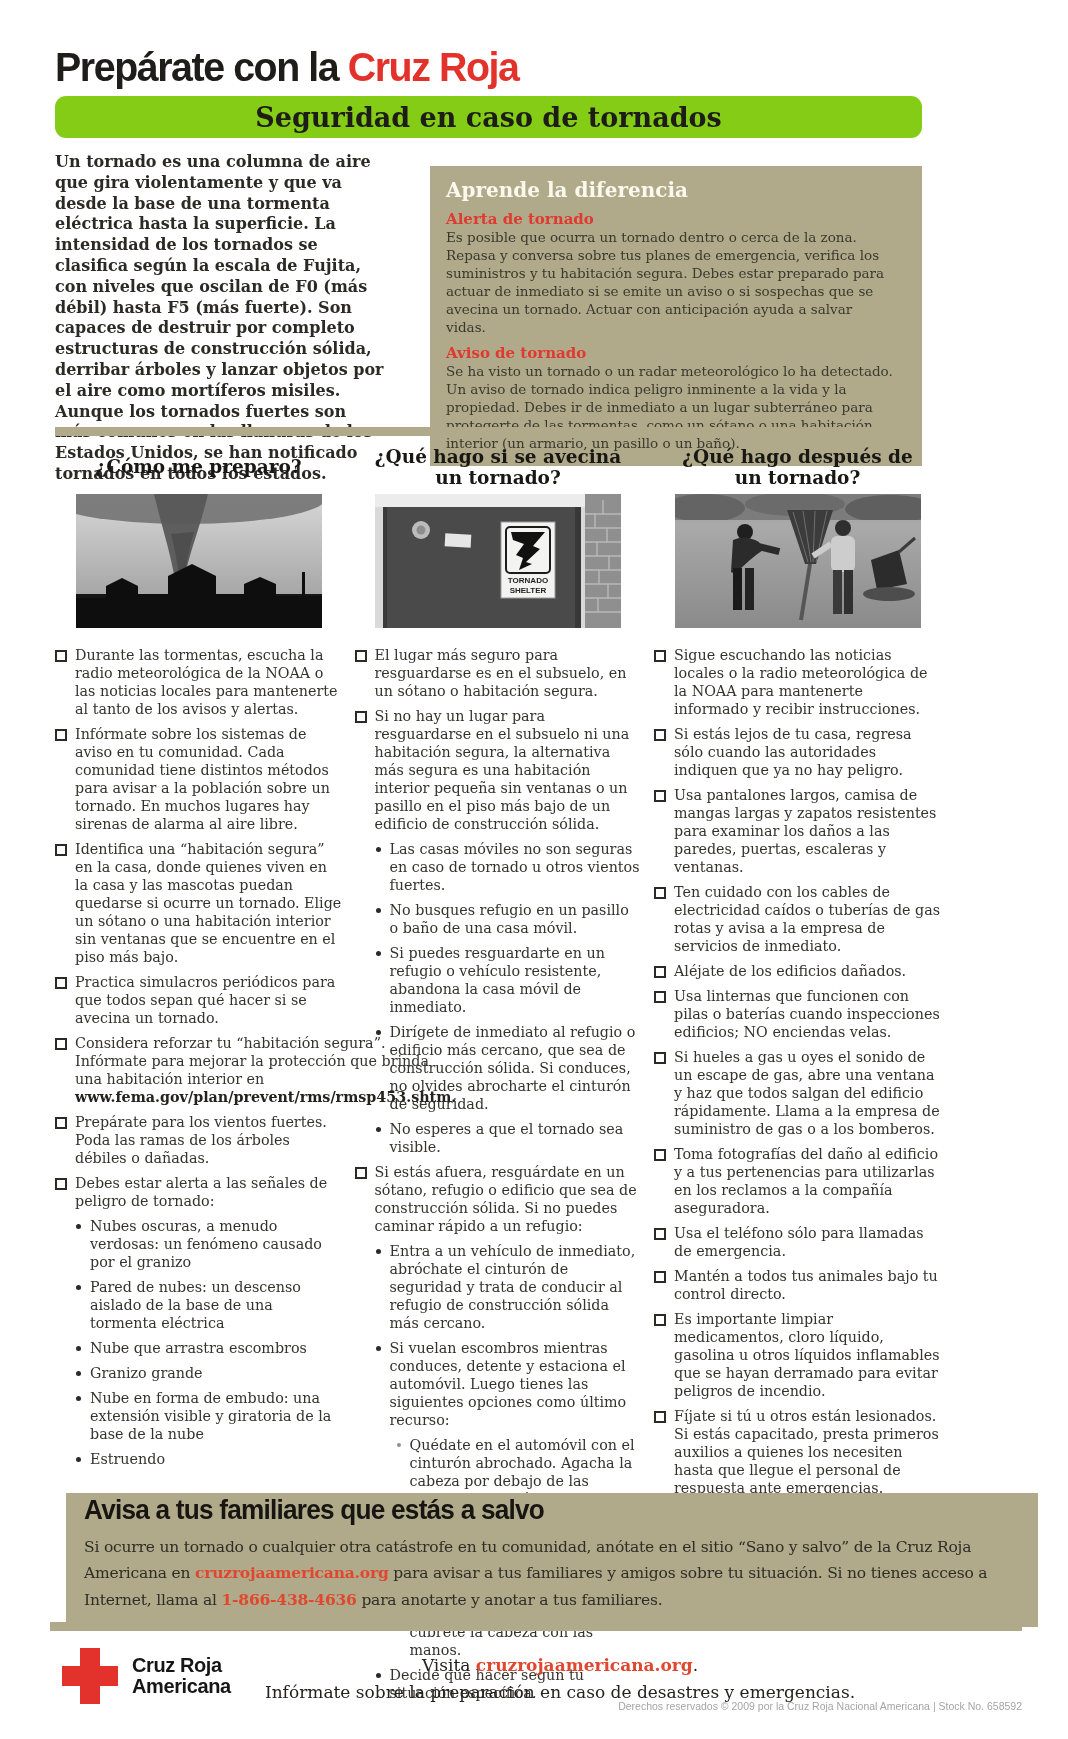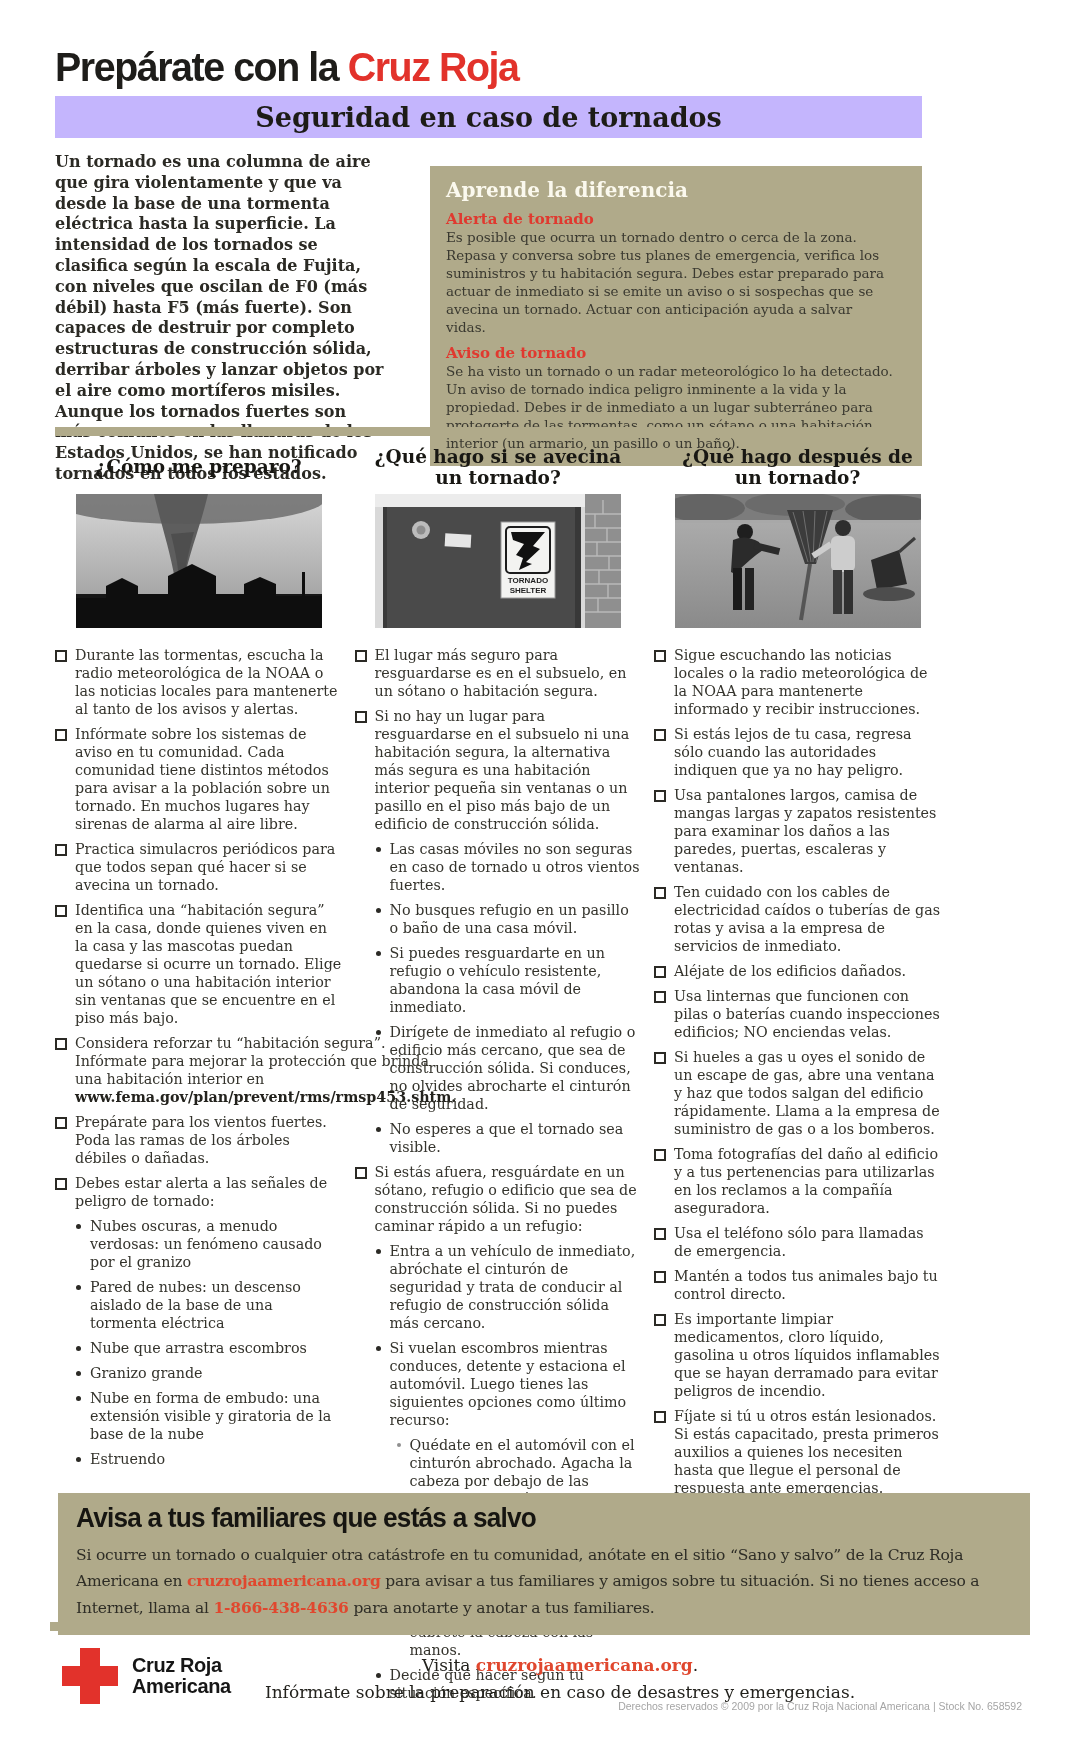--- a/index.html
+++ b/index.html
@@ -3,22 +3,22 @@
 <meta charset="utf-8">
 <style>
   html,body{margin:0;padding:0;background:#e9e9e9;}
   .page{position:relative;width:1068px;height:1739px;background:#ffffff;margin:0 auto;overflow:hidden;
         font-family:"DejaVu Serif","Liberation Serif",serif;color:#33322b;}
   
   .title{position:absolute;left:55px;top:44px;font-family:"Liberation Sans",sans-serif;
          font-weight:bold;font-size:41px;letter-spacing:-1.5px;color:#1e1d1a;white-space:nowrap;
          transform:scaleX(.96);transform-origin:left;}
   .title .red{color:#e2322b;}
-  .banner{position:absolute;left:55px;top:96px;width:867px;height:42px;background:#c4b5fd;
-          display:flex;align-items:center;justify-content:center;font-weight:bold;font-size:27px;color:#1d1c17;}
+  .banner{position:absolute;left:55px;top:96px;width:867px;height:42px;background:#84cc16;
+          display:flex;align-items:center;justify-content:center;font-weight:bold;font-size:27px;color:#1d1c17;border-radius:11px;}
   
   .intro{position:absolute;left:55px;top:152px;width:332px;font-weight:bold;font-size:16px;
          line-height:1.3;color:#2b2a24;}
   
   .diffbox{position:absolute;left:430px;top:166px;width:492px;background:#b0aa8a;
            padding:12px 28px 14px 16px;box-sizing:border-box;}
   .diffbox h2{margin:0 0 8px 0;font-size:20px;color:#fbf9ee;font-weight:bold;}
   .diff-head{font-size:15px;font-weight:bold;color:#e0392f;margin:7px 0 1px 0;}
   .diff-body{font-size:13.5px;line-height:1.33;color:#3a3930;}
   
@@ -32,22 +32,22 @@
             font-weight:bold;font-size:18.5px;color:#181713;line-height:1.15;padding:0 14px;}
   .col-photo{width:246px;height:134px;margin:4px auto 18px auto;display:block;background:#bdbdbd;}
   .lst{margin:0;}
   .li{display:flex;margin:0 0 7px 0;font-size:14.3px;line-height:1.26;color:#34332c;}
   .mk0{width:8px;height:8px;border:2.3px solid #2b2a25;margin:4px 8px 0 0;flex:none;}
   .mk1{width:5px;height:5px;border-radius:50%;background:#2b2a25;margin:7px 9px 0 0;flex:none;}
   .mk2{width:4px;height:4px;border-radius:50%;background:#8f8f8f;margin:7px 9px 0 0;flex:none;}
   .sub{margin-left:21px;}
   .litx strong{font-weight:bold;color:#23221d;}
   
-  .notify{position:absolute;left:58px;top:1493px;width:972px;background:#b0aa8a;
-          padding:10px 18px 14px 18px;box-sizing:border-box;}
+  .notify{position:absolute;left:66px;top:1493px;width:972px;background:#b0aa8a;
+          padding:2px 18px 14px 18px;box-sizing:border-box;}
   .notify h2{margin:0 0 8px 0;font-family:"Liberation Sans",sans-serif;font-weight:bold;
              font-size:27px;letter-spacing:-0.8px;color:#161511;transform:scaleX(.97);transform-origin:left;}
   .notify-body{font-size:15.5px;line-height:1.7;letter-spacing:-0.2px;color:#2e2d26;}
   .red-bold{color:#e0472e;font-weight:bold;}
   
   .logo{position:absolute;left:62px;top:1648px;display:flex;align-items:center;}
   .logo-text{margin-left:14px;font-family:"Liberation Sans",sans-serif;font-weight:bold;
              font-size:20px;line-height:1.05;letter-spacing:-0.4px;color:#161616;}
   .fcenter{position:absolute;left:240px;top:1652px;width:640px;text-align:center;
            font-size:17px;color:#23221d;line-height:1.6;}
@@ -100,25 +100,25 @@
             <div class="li">
               <span class="mk0"></span>
               <span class="litx">Durante las tormentas, escucha la radio meteorológica de la NOAA o las noticias locales para mantenerte al tanto de los avisos y alertas.</span>
             </div>
             <div class="li">
               <span class="mk0"></span>
               <span class="litx">Infórmate sobre los sistemas de aviso en tu comunidad. Cada comunidad tiene distintos métodos para avisar a la población sobre un tornado. En muchos lugares hay sirenas de alarma al aire libre.</span>
             </div>
             <div class="li">
               <span class="mk0"></span>
+              <span class="litx">Identifica una “habitación segura” en la casa, donde quienes viven en la casa y las mascotas puedan quedarse si ocurre un tornado. Elige un sótano o una habitación interior sin ventanas que se encuentre en el piso más bajo.</span>
+            </div>
+            <div class="li">
+              <span class="mk0"></span>
               <span class="litx">Practica simulacros periódicos para que todos sepan qué hacer si se avecina un tornado.</span>
-            </div>
-            <div class="li">
-              <span class="mk0"></span>
-              <span class="litx">Identifica una “habitación segura” en la casa, donde quienes viven en la casa y las mascotas puedan quedarse si ocurre un tornado. Elige un sótano o una habitación interior sin ventanas que se encuentre en el piso más bajo.</span>
             </div>
             <div class="li">
               <span class="mk0"></span>
               <span class="litx">Considera reforzar tu “habitación segura”. Infórmate para mejorar la protección que brinda una habitación interior en <strong>www.fema.gov/plan/prevent/rms/rmsp453.shtm.</strong></span>
             </div>
             <div class="li">
               <span class="mk0"></span>
               <span class="litx">Prepárate para los vientos fuertes. Poda las ramas de los árboles débiles o dañadas.</span>
             </div>
             <div class="li">

